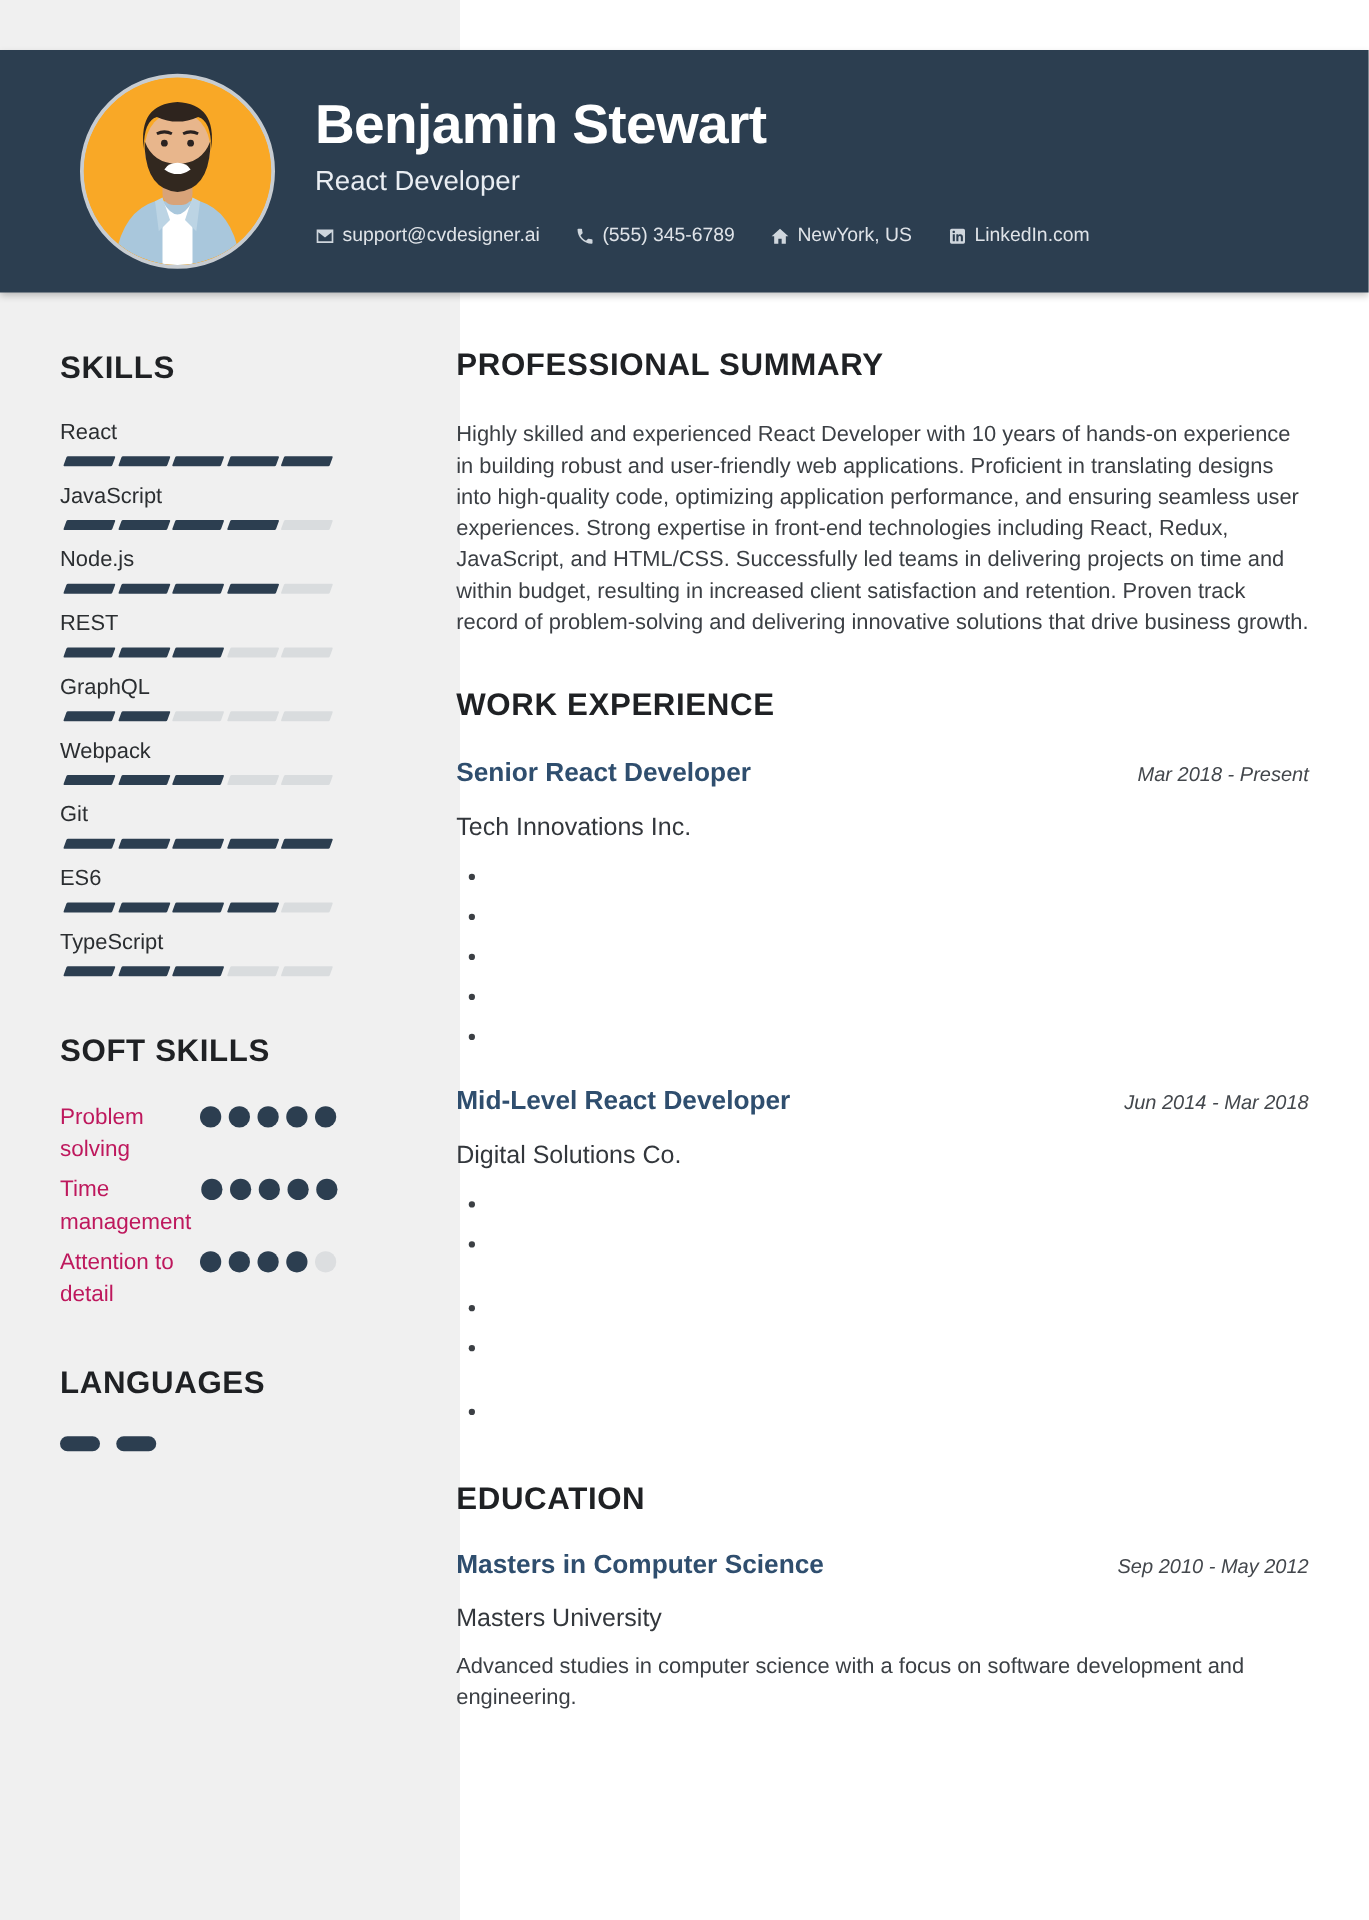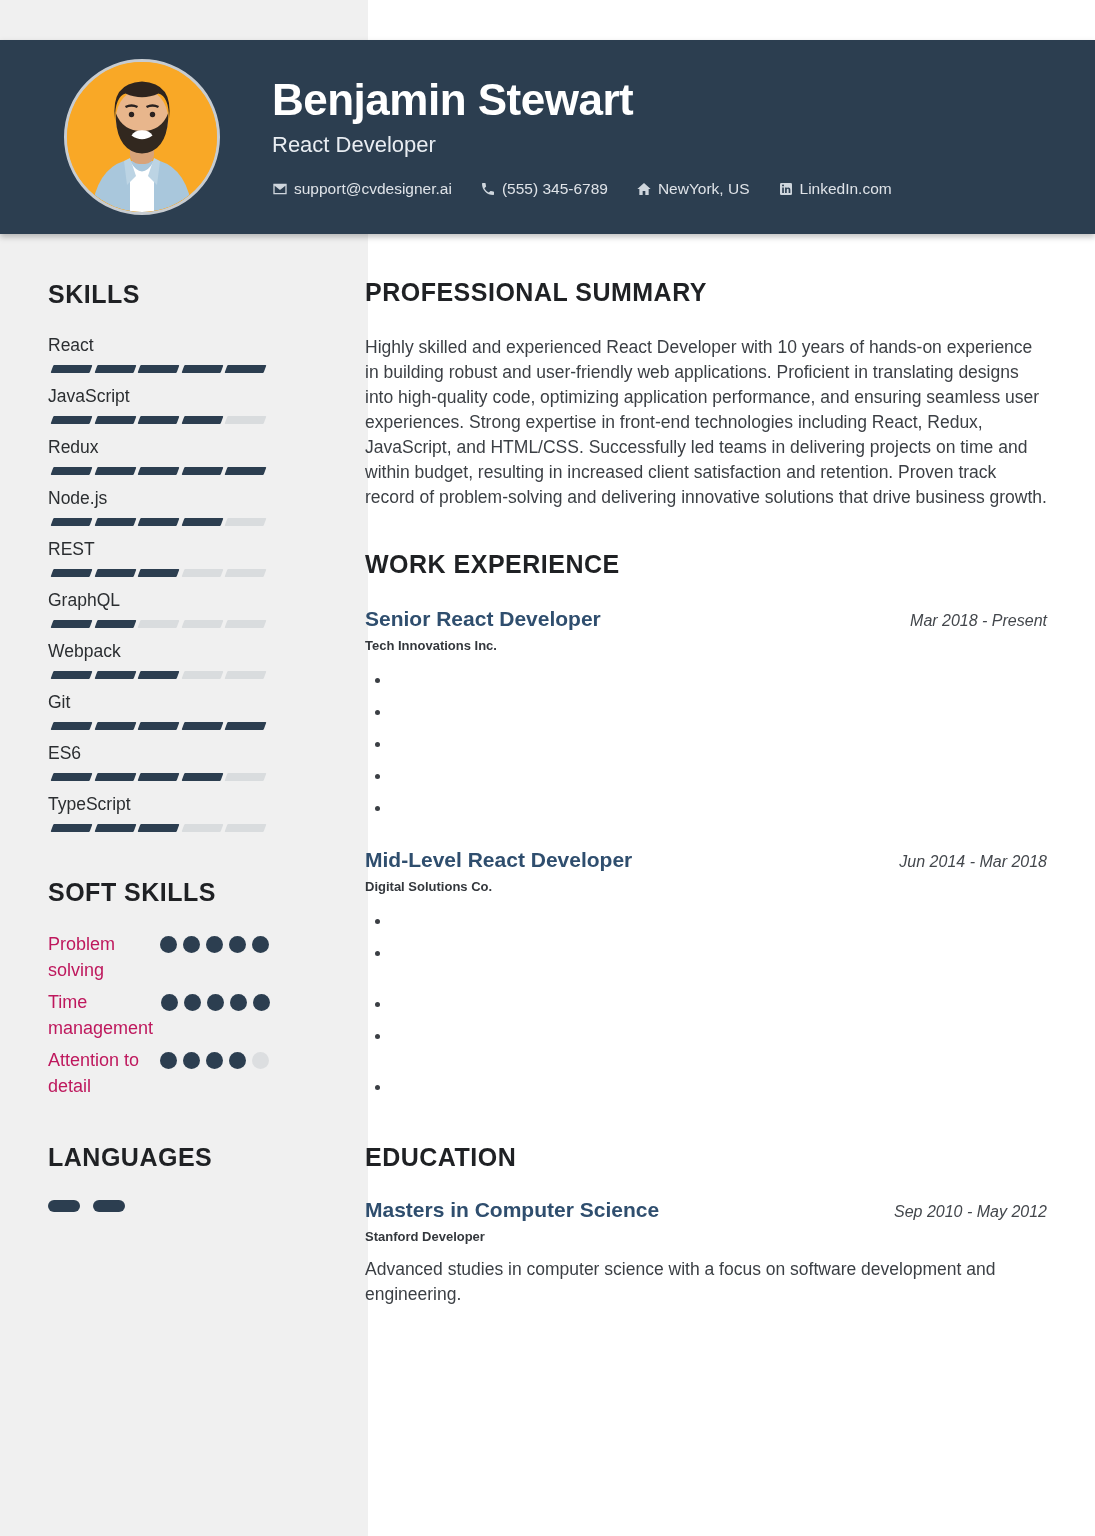--- a/index.html
+++ b/index.html
@@ -35,21 +35,21 @@
     box-shadow:0 3px 6px rgba(0,0,0,.25);
     position:relative;z-index:2;
   }
   .avatar{
     width:156px;height:156px;border-radius:50%;
     border:3px solid #c7ccd1;
     overflow:hidden;flex:0 0 auto;
     background:#f9a826;
   }
   .avatar svg{display:block;width:100%;height:100%;}
-  .band-text{margin-left:52px;}
+  .band-text{margin-left:32px;}
   .name{
     color:#ffffff;font-size:44px;font-weight:700;letter-spacing:-.5px;line-height:1.1;
   }
   .role{
     color:#e9edf2;font-size:22px;font-weight:400;margin-top:8px;
   }
   .contacts{
     display:flex;align-items:center;gap:28px;margin-top:22px;
     color:#dfe3e8;font-size:15.5px;
   }
@@ -89,21 +89,21 @@
   }
   
   .summary-text{
     margin-top:28px;font-size:17.5px;line-height:25px;color:var(--body-text);
   }
   .work-heading{margin-top:40px;}
   .job{margin-top:28px;}
   .entry-head{display:flex;justify-content:space-between;align-items:baseline;}
   .entry-title{font-size:21px;font-weight:700;color:var(--title-blue);}
   .entry-dates{font-size:16px;font-style:italic;color:#43474c;}
-  .entry-sub{font-size:13px;color:#33373c;margin-top:7px;font-weight:bold;}
+  .entry-sub{font-size:20px;color:#33373c;margin-top:20px;}
   .bullets{margin:14px 0 0 27px;}
   .bullets li{font-size:17.5px;line-height:25px;margin-bottom:7px;}
   .bullets li.gap-before{margin-top:26px;}
   .edu-heading{margin-top:44px;}
   .edu{margin-top:26px;}
   .edu-desc{margin-top:13px;font-size:17.5px;line-height:25px;color:var(--body-text);}
 </style>
 </head>
 <body>
 
@@ -193,30 +193,20 @@
             <div class="skill-label">JavaScript</div>
             <div class="skill-bar">
               <span class="seg filled"></span>
               <span class="seg filled"></span>
               <span class="seg filled"></span>
               <span class="seg filled"></span>
               <span class="seg"></span>
             </div>
           </div>
           <div class="skill">
-            <div class="skill-label">Redux</div>
-            <div class="skill-bar">
-              <span class="seg filled"></span>
-              <span class="seg filled"></span>
-              <span class="seg filled"></span>
-              <span class="seg filled"></span>
-              <span class="seg filled"></span>
-            </div>
-          </div>
-          <div class="skill">
             <div class="skill-label">Node.js</div>
             <div class="skill-bar">
               <span class="seg filled"></span>
               <span class="seg filled"></span>
               <span class="seg filled"></span>
               <span class="seg filled"></span>
               <span class="seg"></span>
             </div>
           </div>
           <div class="skill">
@@ -364,19 +354,19 @@
         </div>
 
       <div class="section-heading edu-heading">EDUCATION</div>
       <div>
 
       <div class="edu">
             <div class="entry-head">
               <span class="entry-title">Masters in Computer Science</span>
               <span class="entry-dates">Sep 2010 - May 2012</span>
             </div>
-            <div class="entry-sub">Stanford Developer</div>
+            <div class="entry-sub">Masters University</div>
             <p class="edu-desc">Advanced studies in computer science with a focus on software development and engineering.</p>
           </div>
         </div>
     </div>
   </div>
 </div>
 
 </body></html>

